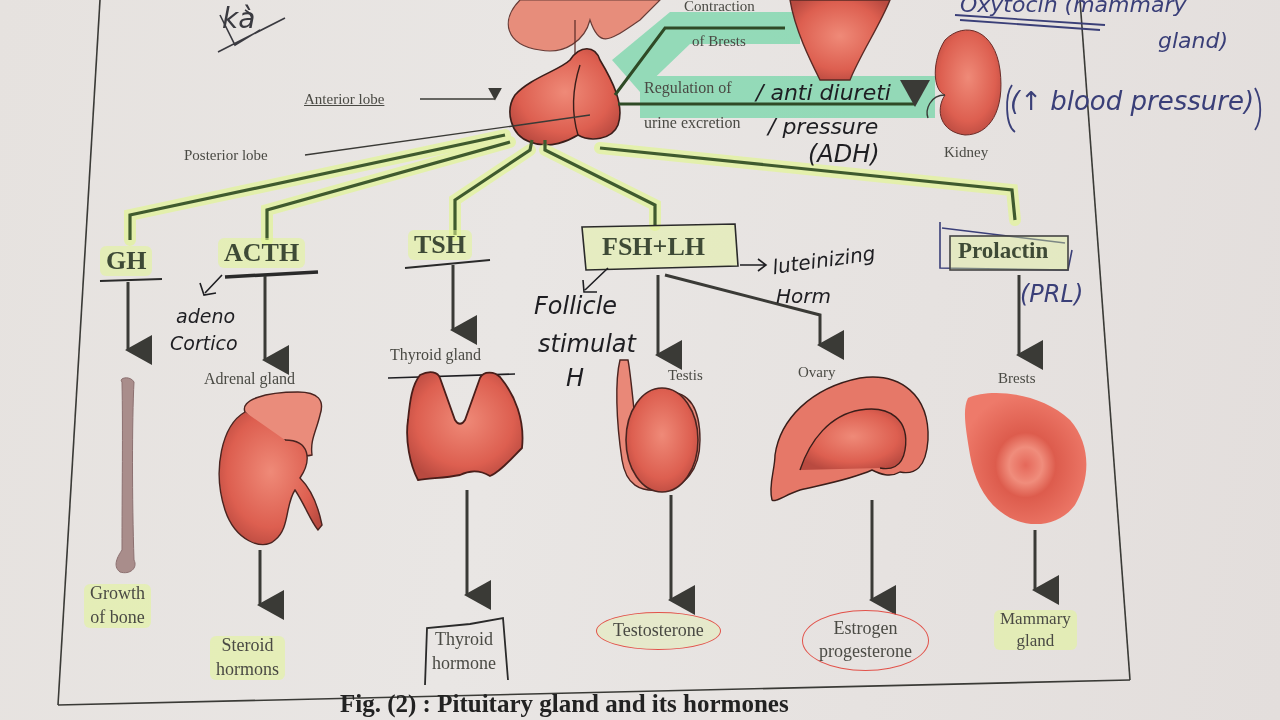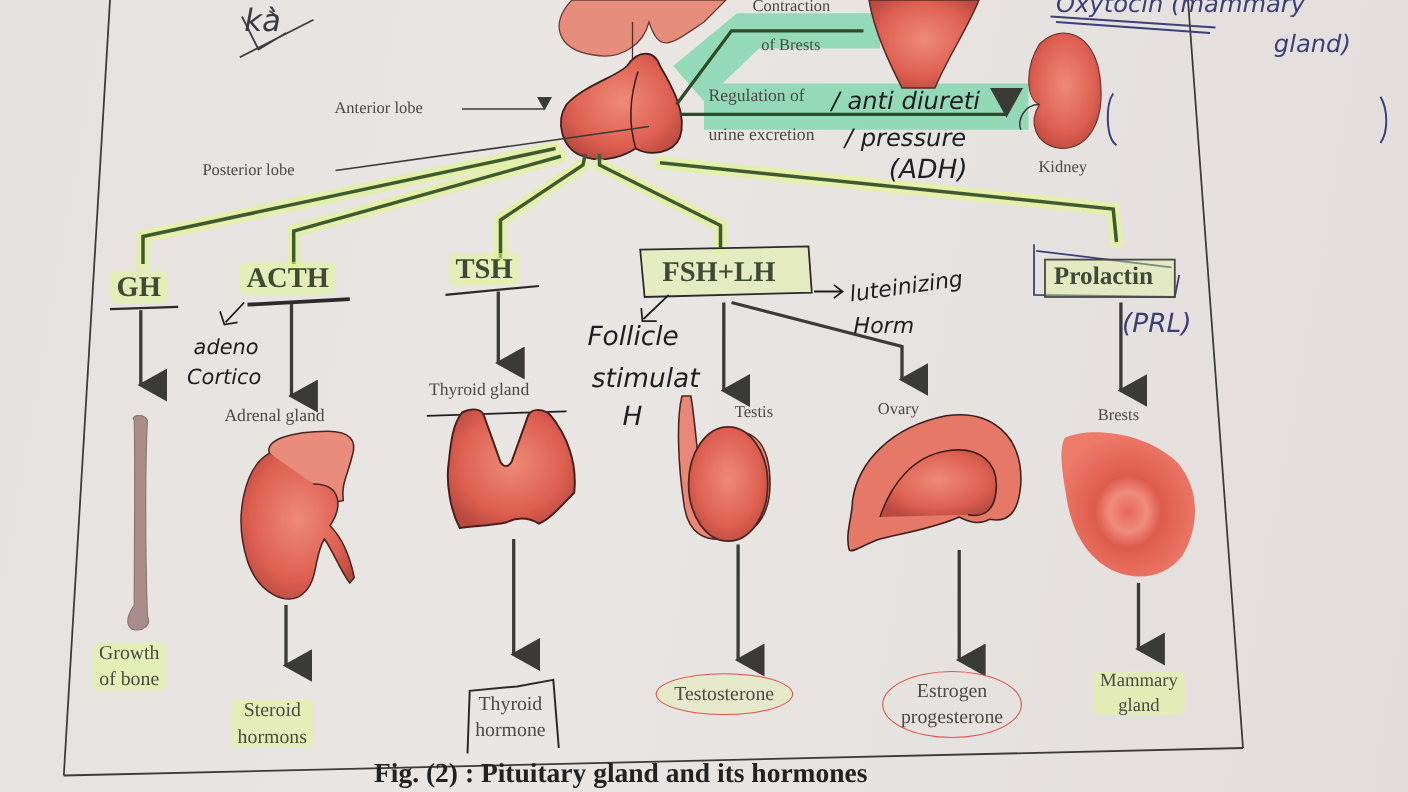--- a/index.html
+++ b/index.html
@@ -171,21 +171,21 @@
 
   <svg class="layer" width="1280" height="720" viewBox="0 0 1280 720">
     <g stroke="#3a3f78" stroke-width="1.8" fill="none">
       <path d="M955,15 L1105,25"></path>
       <path d="M960,20 L1100,30"></path>
       <path d="M1012,85 C1005,95 1005,125 1015,132"></path>
       <path d="M1255,88 C1262,100 1262,120 1255,130"></path>
     </g>
   </svg>
 
-  <span class="lbl" style="left:304px;top:91px;font-size:15px;">Anterior lobe</span>
+  <span class="lbl" style="left:304px;top:91px;font-size:15px;text-decoration:underline;">Anterior lobe</span>
   <span class="lbl" style="left:184px;top:147px;font-size:15px;">Posterior lobe</span>
 
   <span class="lbl" style="left:684px;top:-2px;font-size:15px;">Contraction</span>
   <span class="lbl" style="left:692px;top:33px;font-size:15px;">of Brests</span>
   <span class="lbl" style="left:644px;top:79px;font-size:16px;">Regulation of</span>
   <span class="lbl" style="left:644px;top:114px;font-size:16px;">urine excretion</span>
   <span class="lbl" style="left:944px;top:144px;font-size:15px;">Kidney</span>
 
   <span class="hormone hl" style="left:100px;top:246px;">GH</span>
   <span class="hormone hl" style="left:218px;top:238px;">ACTH</span>
@@ -228,18 +228,19 @@
   <span class="hand" style="left:808px;top:140px;font-size:24px;">(ADH)</span>
   <span class="hand" style="left:176px;top:305px;font-size:19px;">adeno</span>
   <span class="hand" style="left:170px;top:332px;font-size:19px;">Cortico</span>
   <span class="hand" style="left:534px;top:292px;font-size:24px;">Follicle</span>
   <span class="hand" style="left:538px;top:330px;font-size:24px;">stimulat</span>
   <span class="hand" style="left:566px;top:364px;font-size:24px;">H</span>
   <span class="hand" style="left:772px;top:248px;font-size:20px;transform:rotate(-8deg);">luteinizing</span>
   <span class="hand" style="left:776px;top:284px;font-size:20px;">Horm</span>
   <span class="hand" style="left:222px;top:2px;font-size:28px;color:#3a3a40;">kà</span>
 
+  <span class="hand hand-blue" style="left:1010px;top:86px;font-size:26px;">(↑ blood pressure)</span>
   <span class="hand hand-blue" style="left:1020px;top:280px;font-size:24px;">(PRL)</span>
   <span class="hand hand-blue" style="left:960px;top:-8px;font-size:22px;">Oxytocin (mammary</span>
   <span class="hand hand-blue" style="left:1158px;top:28px;font-size:22px;">gland)</span>
 
   <div class="caption">Fig. (2) : Pituitary gland and its hormones</div>
 </div>
 
 </body></html>

